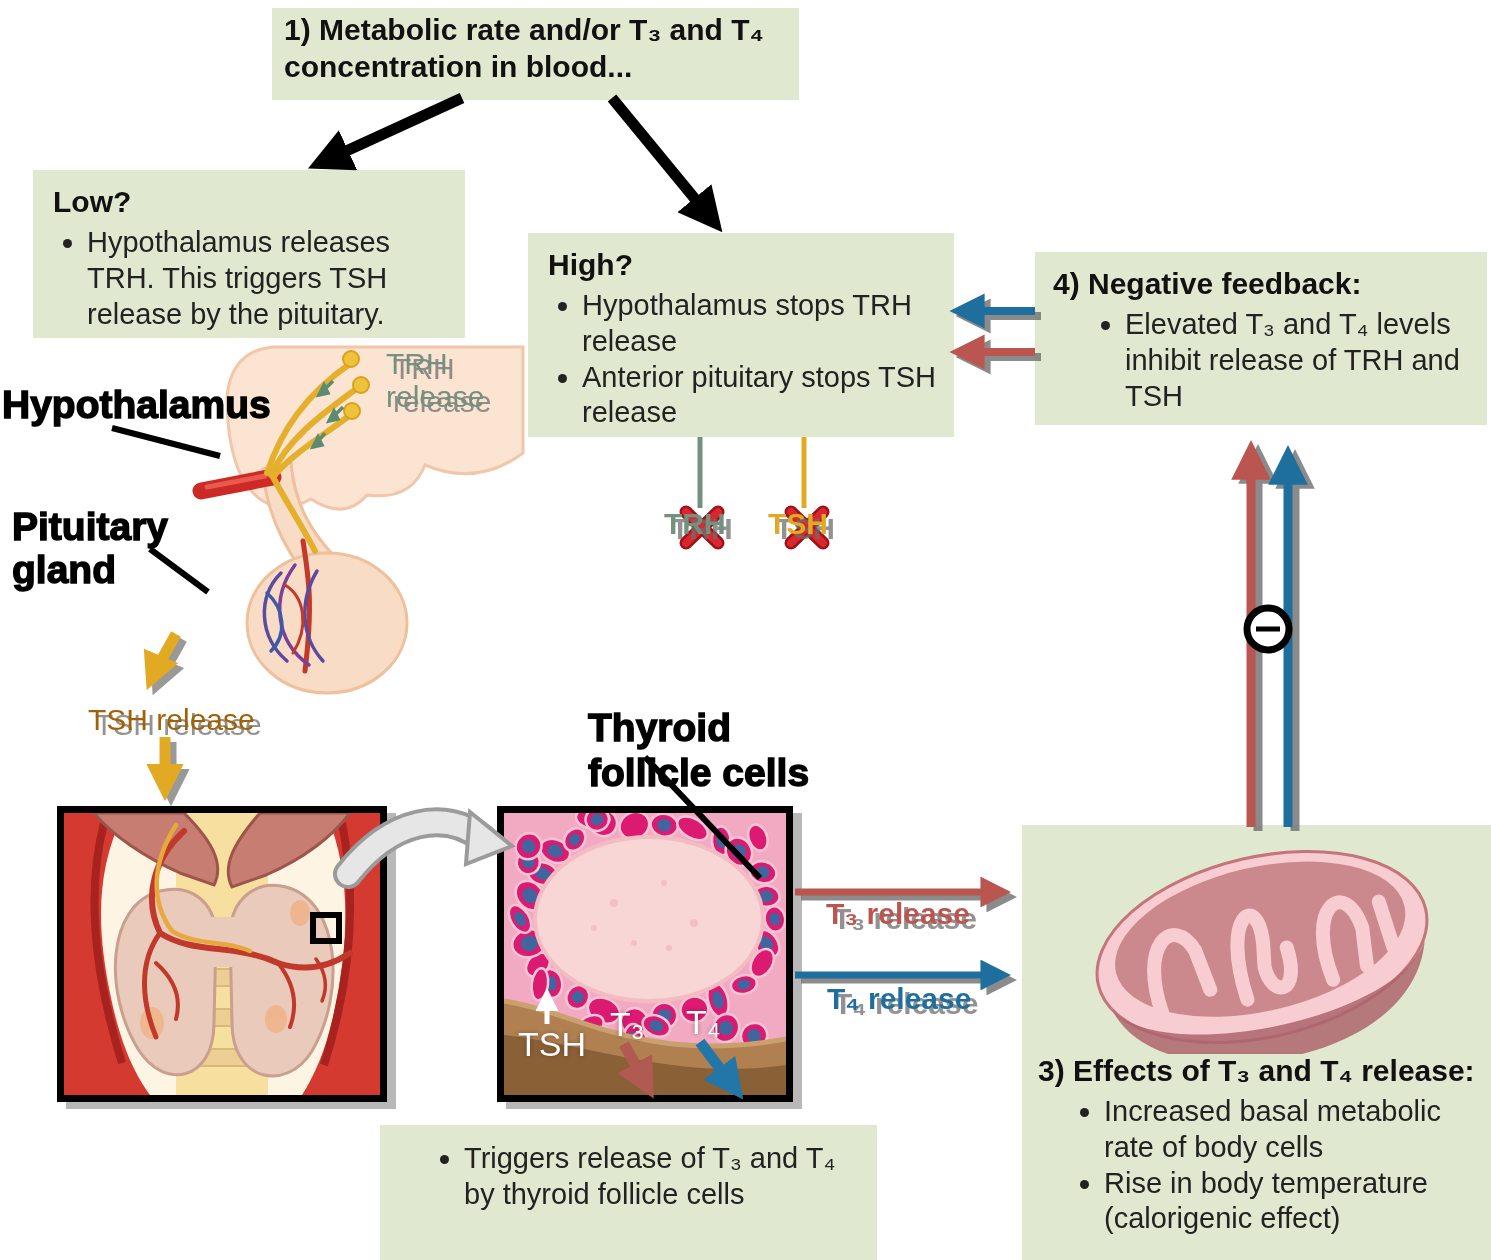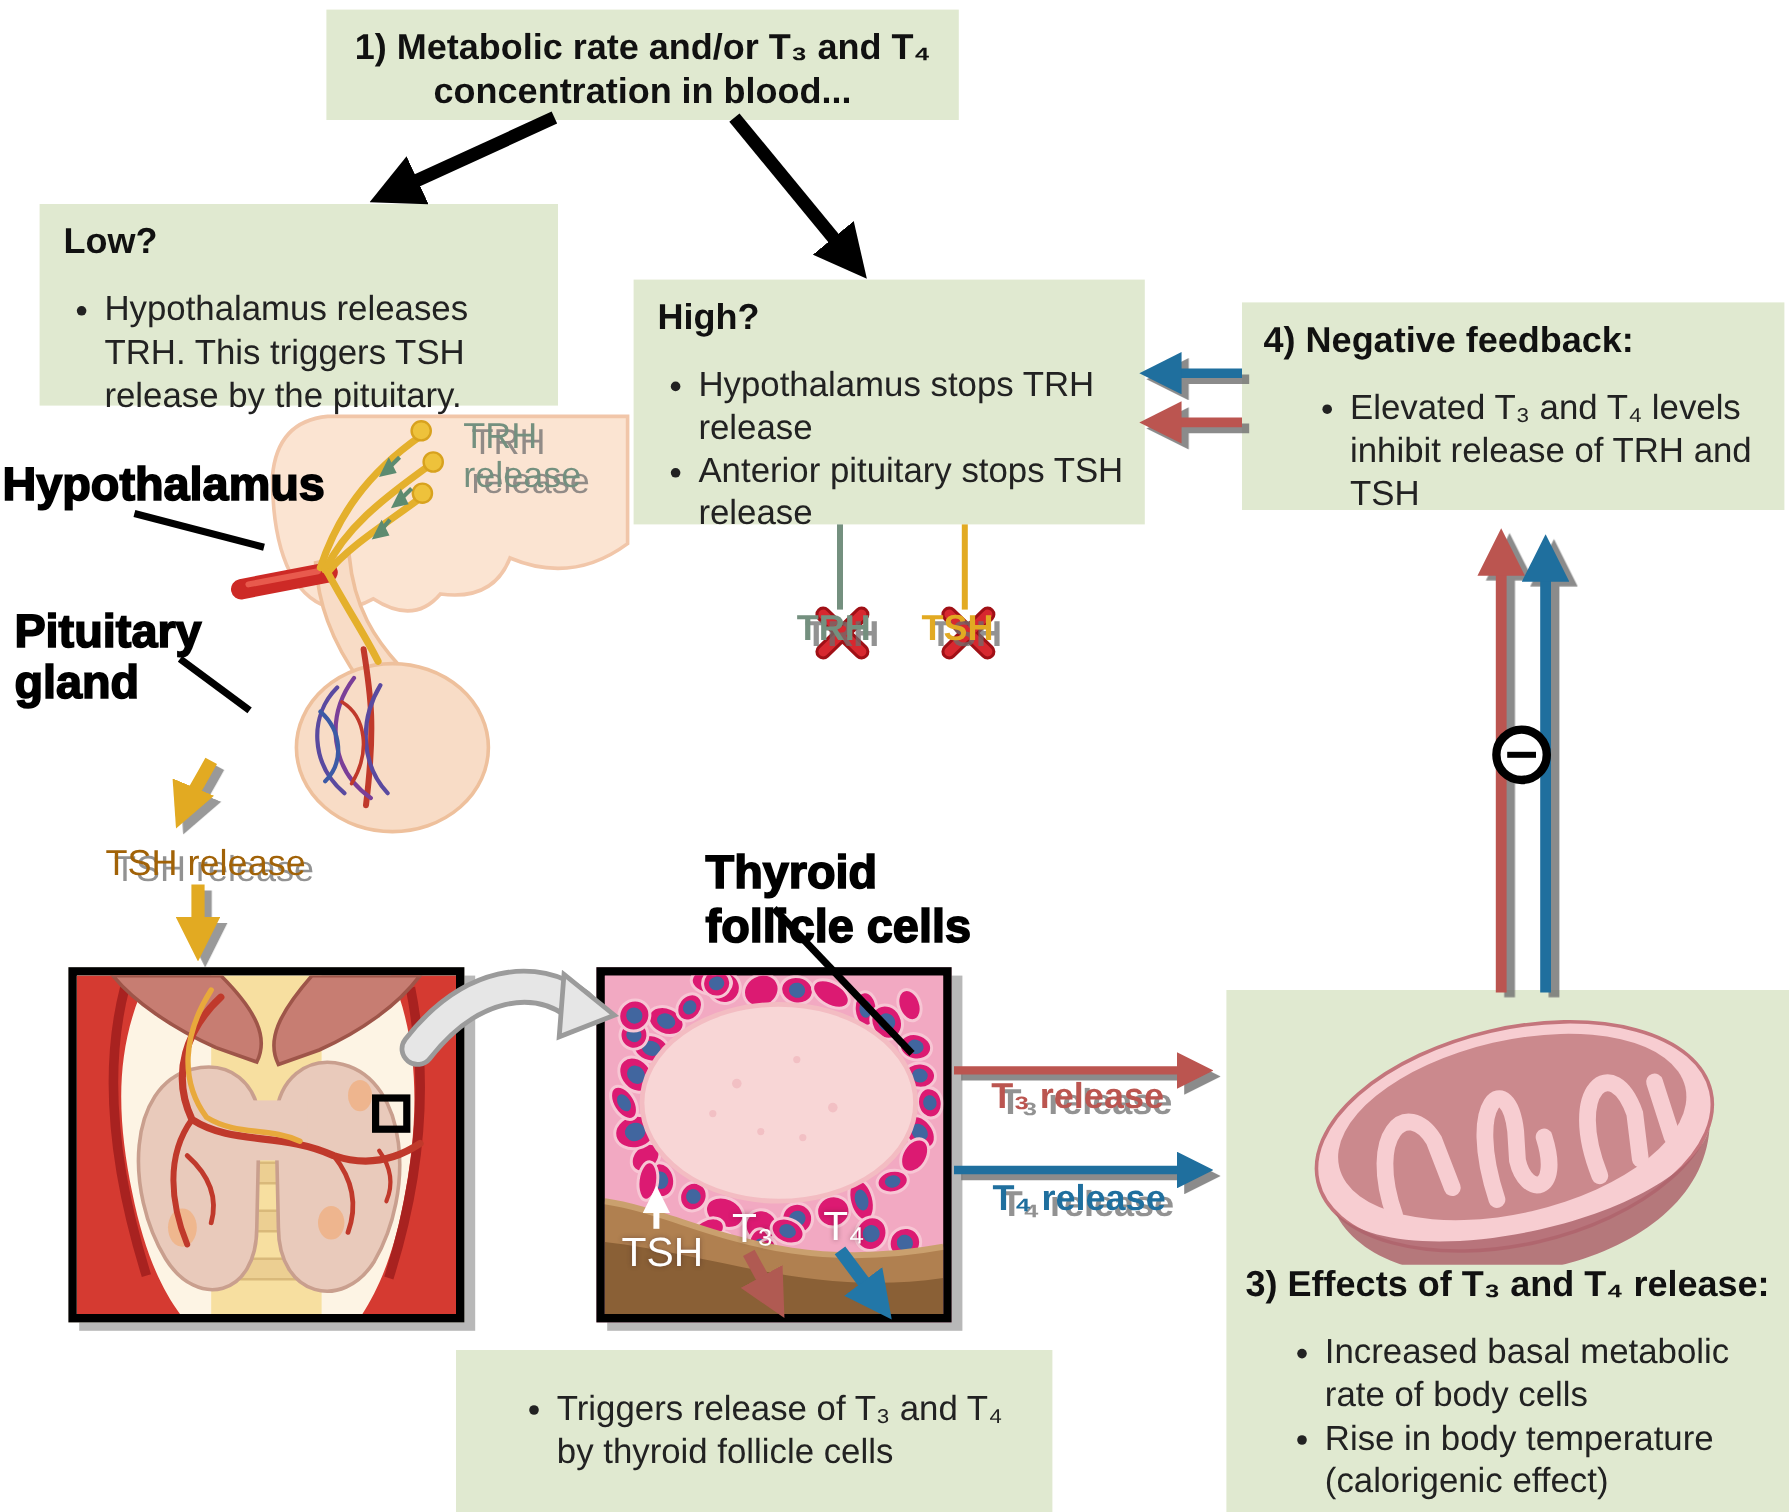--- a/index.html
+++ b/index.html
@@ -3,24 +3,24 @@
 <meta charset="utf-8">
 <style>
   *{margin:0;padding:0;box-sizing:border-box}
   html,body{background:#fff}
   body{font-family:"Liberation Sans",sans-serif;color:#1b1b1b}
   #canvas{position:relative;width:1491px;height:1260px;background:#fff;overflow:hidden}
 
   
   .infobox{position:absolute;background:#e0e9d0;z-index:1}
   .hd{font-weight:bold;font-size:30px;line-height:1.22;color:#111}
-  .infobox ul{list-style:disc;margin-top:20px}
+  .infobox ul{list-style:disc;margin-top:4px}
   .infobox li{font-size:29px;line-height:1.24;color:#222}
 
-  #box-metabolic{left:272px;top:8px;width:527px;height:92px;text-align:center;padding:14px 12px}
+  #box-metabolic{left:272px;top:8px;width:527px;height:92px;text-align:left;padding:4px 12px}
   #box-low{left:33px;top:170px;width:432px;height:168px;padding:14px 14px 0 20px}
   #box-low ul{padding-left:34px}
   #box-high{left:528px;top:233px;width:426px;height:204px;padding:14px 10px 0 20px}
   #box-high ul{padding-left:34px}
   #box-feedback{left:1035px;top:252px;width:452px;height:173px;padding:14px 8px 0 18px}
   #box-feedback ul{padding-left:72px}
   #box-tsh-effects{left:380px;top:1125px;width:497px;height:135px;padding:12px 8px 0 18px}
   #box-tsh-effects ul{padding-left:66px}
   #box-t3t4{left:1022px;top:825px;width:469px;height:435px;padding:16px}
   #box-t3t4 .textblock{position:absolute;left:16px;top:228px;width:440px}

